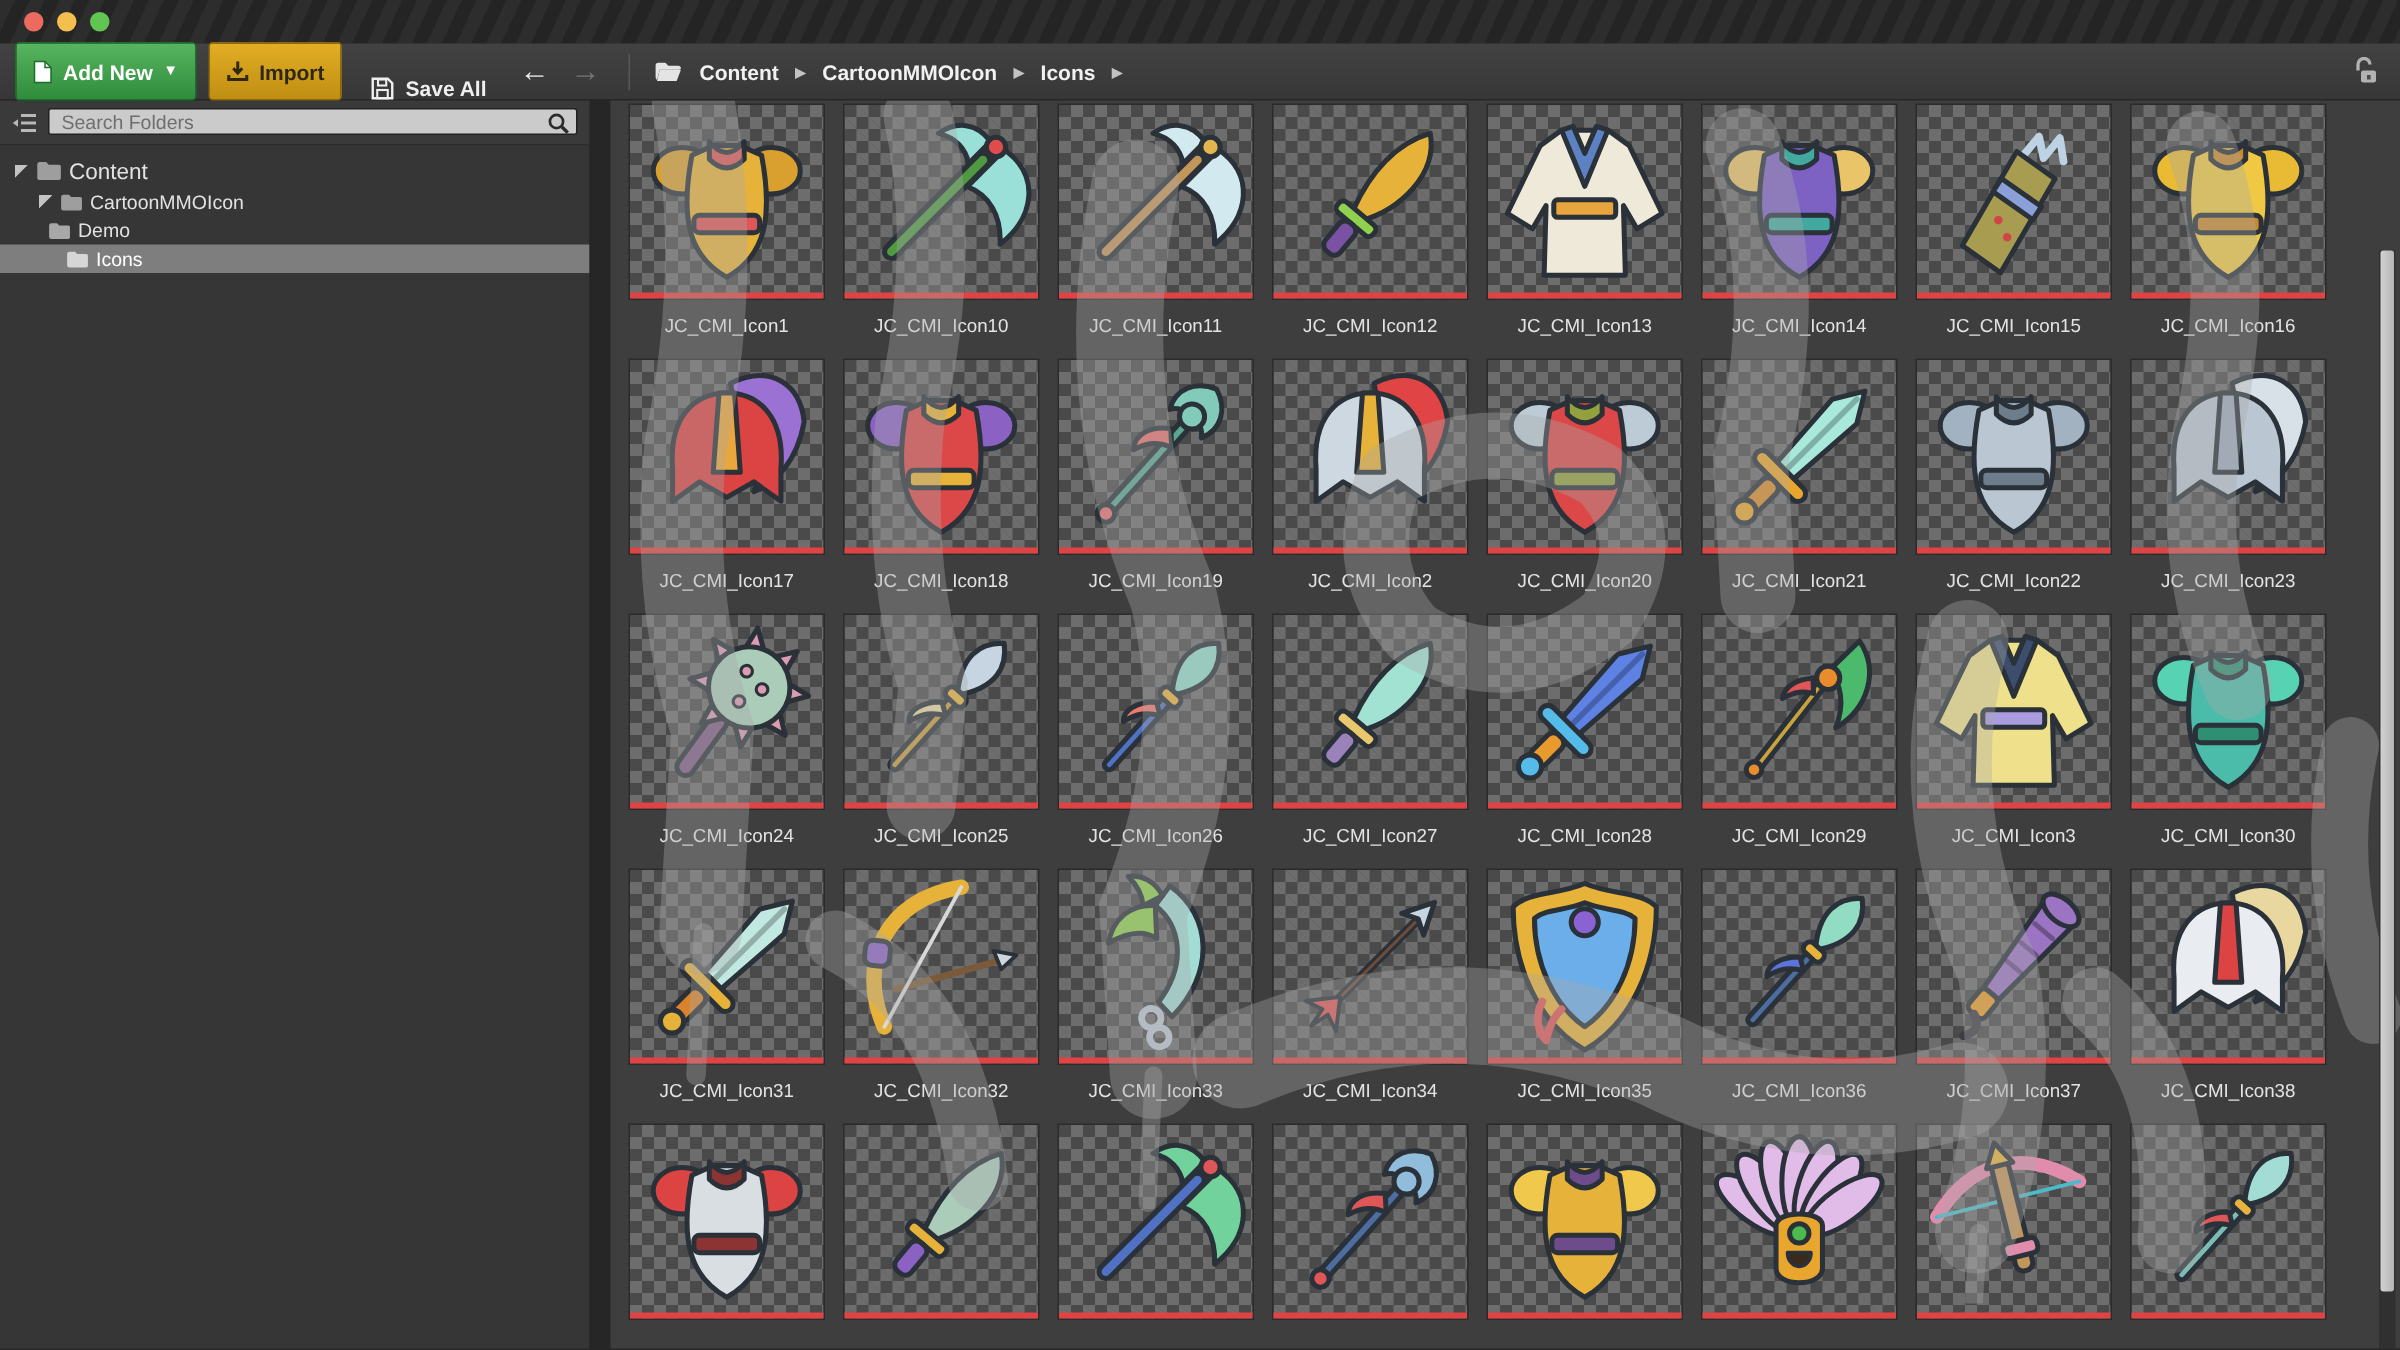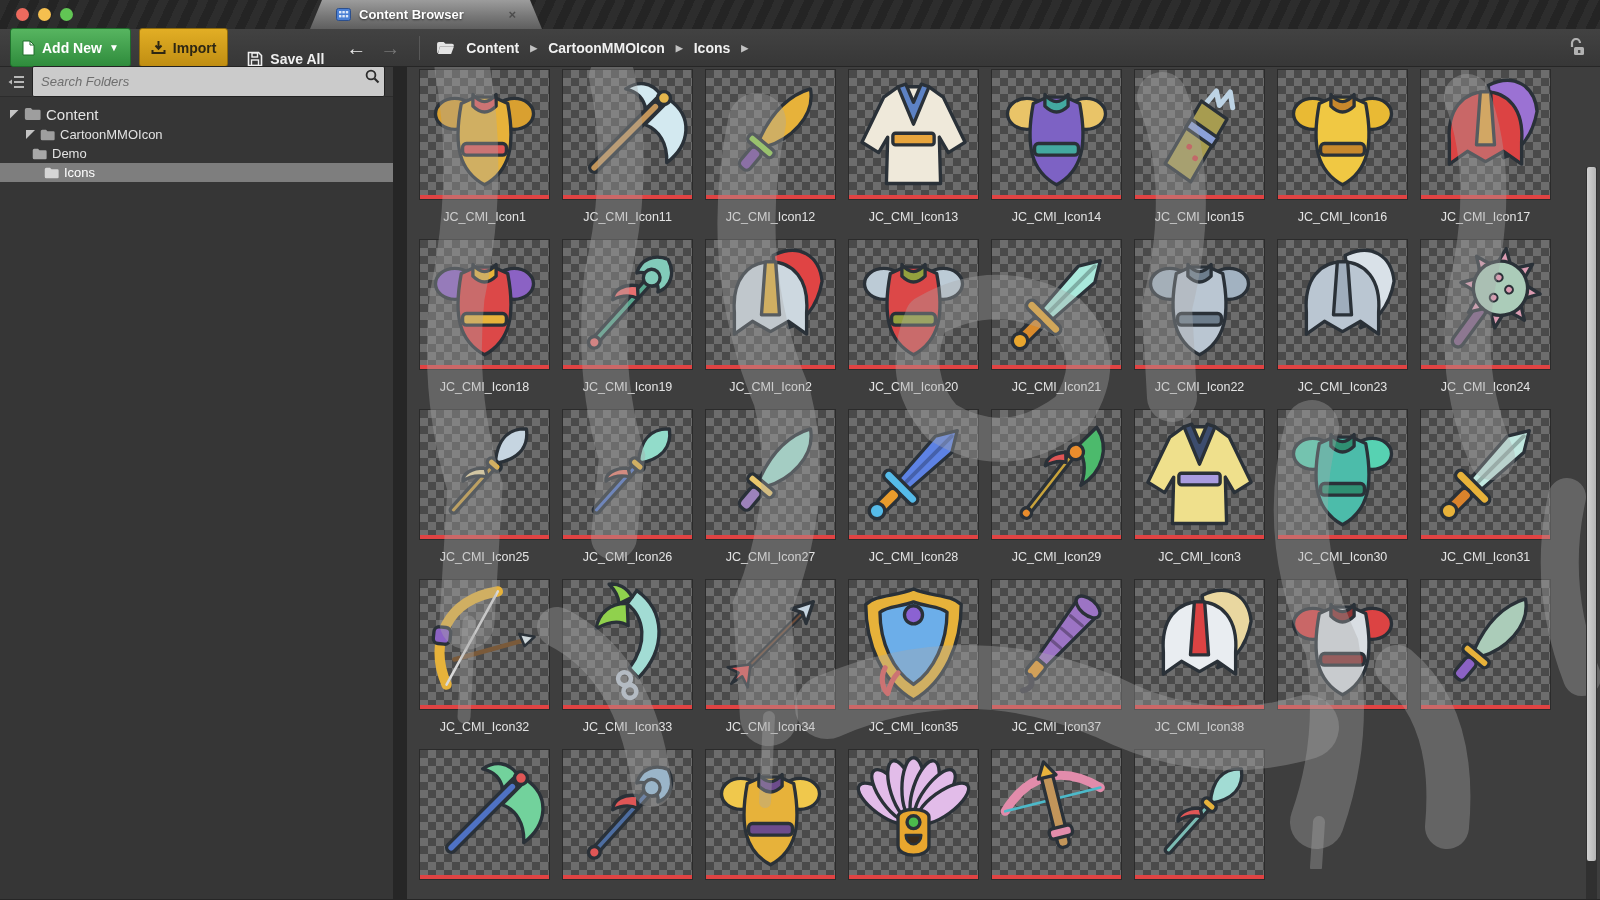--- a/index.html
+++ b/index.html
@@ -41,23 +41,23 @@
 
   
   .panels { display:flex; height:832px; }
   .leftcol { width:393px; background:#363636; display:flex; flex-direction:column; }
   .gapcol { width:14px; background:#262626; }
   .rightcol { flex:1; display:flex; flex-direction:column; min-width:0; }
 
   .searchrow { height:30px; background:#3a3a3a; display:flex; align-items:center;
     padding:0 8px; gap:7px; border-bottom:1px solid #2c2c2c; }
   .searchbox { position:relative; flex:1; }
-  .searchbox input { width:100%; height:31px; background:#cbcbcb; border:1px solid #222;
+  .searchbox input { width:100%; height:18px; background:#cbcbcb; border:1px solid #222;
     border-radius:2px; padding:0 26px 0 8px; font-size:13px; color:#333;
-    font-family:"Liberation Sans",sans-serif;font-style:italic; }
+    font-family:"Liberation Sans",sans-serif; }
   .searchbox input::placeholder { color:#6e6e6e; }
   .mag { position:absolute; right:5px; top:3px; }
   .filters { display:flex; align-items:center; gap:5px; color:#f0f0f0;
     font-size:13px; font-weight:bold; padding:0 6px 0 2px; white-space:nowrap; }
 
   
   .tree { padding-top:6px; flex:1; }
   .trow { height:19px; display:flex; align-items:center; gap:5px; color:#e2e2e2; font-size:13px; }
   .trow.big { font-size:15px; height:22px; }
   .trow.selected { background:#7e7e7e; color:#fff; }
@@ -92,35 +92,20 @@
 
 <div class="tabbar">
   <div class="traffic">
     <div class="light" style="background:#ed6a5e"></div>
     <div class="light" style="background:#f5bf4f"></div>
     <div class="light" style="background:#61c554"></div>
   </div>
   <div class="tabs">
     <div class="tab inactive">
       <span>JC_CMI_Demo</span>
-    </div>
-    <div class="tab active">
-      <svg width="15" height="15" viewBox="0 0 15 15">
-        <rect x="0.5" y="1.5" width="14" height="12" rx="2" fill="#4a7fd4" stroke="#2c4f8c"></rect>
-        <g fill="#dfe9fa">
-          <rect x="3" y="4" width="2.4" height="2.4"></rect>
-            <rect x="6.4" y="4" width="2.4" height="2.4"></rect>
-            <rect x="9.8" y="4" width="2.4" height="2.4"></rect>
-          <rect x="3" y="8" width="2.4" height="2.4"></rect>
-            <rect x="6.4" y="8" width="2.4" height="2.4"></rect>
-            <rect x="9.8" y="8" width="2.4" height="2.4"></rect>
-        </g>
-      </svg>
-      <span>Content Browser</span>
-      <span class="close">×</span>
     </div>
   </div>
 </div>
 
 <div class="toolbar">
   <div class="btn addnew">
     <svg width="13" height="16" viewBox="0 0 13 16">
       <path d="M1 1 h7 l4 4 v10 h-11 Z" fill="#fff" stroke="#1e6e2b"></path>
       <path d="M8 1 v4 h4" fill="none" stroke="#1e6e2b"></path>
     </svg>
@@ -247,20 +232,33 @@
                   <rect x="33" y="57" width="34" height="9" rx="3" fill="#df5656"></rect>
                 </g>
               </svg>
             </div>
             <div class="alabel">JC_CMI_Icon1</div>
           </div>
           <div class="cell">
             <div class="tile">
               <svg class="art" width="129" height="129" viewBox="0 0 100 100">
                 <g transform="rotate(45 50 50)" stroke="#2a3138" stroke-width="2.6" stroke-linejoin="round" stroke-linecap="round">
+                  <rect x="46.5" y="16" width="7" height="74" rx="3.5" fill="#4f9a40"></rect>
+                  <path d="M54 8 C76 4 90 21 87 44 C77 33 65 30 54 35 Z" fill="#9adfd8"></path>
+                  <path d="M46 10 C34 8 26 15 24 26 C32 21 40 22 46 26 Z" fill="#9adfd8"></path>
+                  <circle cx="50" cy="10" r="5" fill="#e04b4b"></circle>
+                </g>
+              </svg>
+            </div>
+            <div class="alabel">JC_CMI_Icon10</div>
+          </div>
+          <div class="cell">
+            <div class="tile">
+              <svg class="art" width="129" height="129" viewBox="0 0 100 100">
+                <g transform="rotate(45 50 50)" stroke="#2a3138" stroke-width="2.6" stroke-linejoin="round" stroke-linecap="round">
                   <rect x="46.5" y="16" width="7" height="74" rx="3.5" fill="#c2955a"></rect>
                   <path d="M54 8 C76 4 90 21 87 44 C77 33 65 30 54 35 Z" fill="#d3e9f0"></path>
                   <path d="M46 10 C34 8 26 15 24 26 C32 21 40 22 46 26 Z" fill="#d3e9f0"></path>
                   <circle cx="50" cy="10" r="5" fill="#e3b64d"></circle>
                 </g>
               </svg>
             </div>
             <div class="alabel">JC_CMI_Icon11</div>
           </div>
           <div class="cell">
@@ -605,20 +603,33 @@
                   <circle cx="50" cy="27" r="7" fill="#8b62d2"></circle>
                   <path d="M28 68 C24 76 26 84 30 88 C32 80 34 76 38 72" fill="none" stroke="#e05555" stroke-width="4"></path>
                 </g>
               </svg>
             </div>
             <div class="alabel">JC_CMI_Icon35</div>
           </div>
           <div class="cell">
             <div class="tile">
               <svg class="art" width="129" height="129" viewBox="0 0 100 100">
+                <g transform="rotate(42 50 50)" stroke="#2a3138" stroke-width="2.6" stroke-linejoin="round" stroke-linecap="round">
+                  <rect x="48" y="32" width="5" height="57" rx="2.5" fill="#4d6da0"></rect>
+                  <path d="M50.5 2 C60 10 63 22 50.5 38 C38 22 41 10 50.5 2 Z" fill="#92dcc4"></path>
+                  <rect x="44.5" y="36" width="12" height="6.5" rx="3" fill="#e8b33c"></rect>
+                  <path d="M47 46 C39 53 37 61 41 65 C43 57 47 53 53 50 Z" fill="#5d74da"></path>
+                </g>
+              </svg>
+            </div>
+            <div class="alabel">JC_CMI_Icon36</div>
+          </div>
+          <div class="cell">
+            <div class="tile">
+              <svg class="art" width="129" height="129" viewBox="0 0 100 100">
                 <g transform="rotate(40 50 50)" stroke="#2a3138" stroke-width="2.6" stroke-linejoin="round" stroke-linecap="round">
                   <path d="M40 12 L60 12 L55 68 L45 68 Z" fill="#9c74c4"></path>
                   <ellipse cx="50" cy="12" rx="11" ry="6" fill="#9c74c4"></ellipse>
                   <path d="M44 26 L56 26 M44.8 38 L55.2 38 M45.6 50 L54.4 50" stroke="rgba(0,0,0,.3)" stroke-width="2.5"></path>
                   <rect x="44.5" y="68" width="11" height="14" rx="3" fill="#e89b2c"></rect>
                   <path d="M50 82 q9 4 3 12" fill="none" stroke="#3c3c44" stroke-width="4.5"></path>
                 </g>
               </svg>
             </div>
             <div class="alabel">JC_CMI_Icon37</div>

